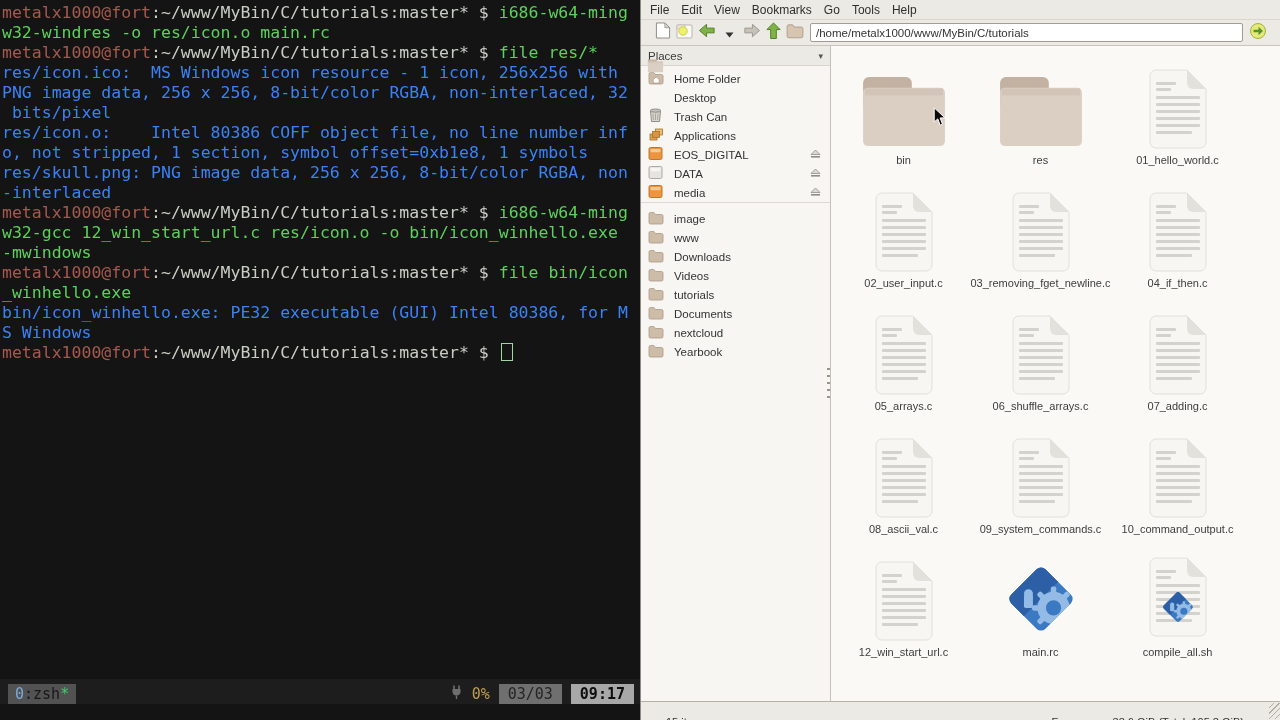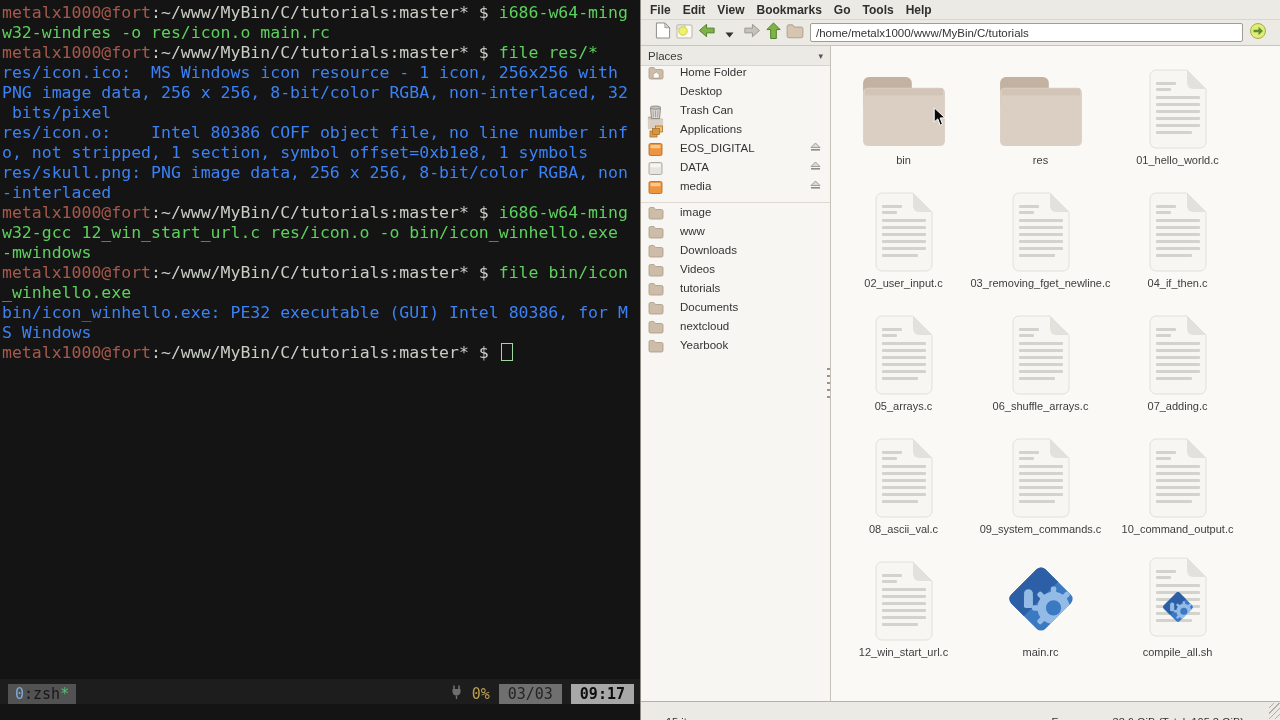--- a/index.html
+++ b/index.html
@@ -20,30 +20,30 @@
   .tm-idx{color:#7da9d8;}
   .tm-name{color:#17171b;}
   .tm-flag{color:#3fca6e;}
   .tmux-right{margin-left:auto;display:flex;align-items:center;gap:9px;margin-right:6px;}
   .tm-batt{color:#bd9d4f;}
   .badge-date{background:#6f6f6f;color:#242424;padding:1px 9px;}
   .badge-time{background:#a8a8a8;color:#0e0e0e;padding:1px 9px;font-weight:bold;}
 
   
   .fm{width:640px;height:720px;background:#eceae4;border-left:1px solid #8f8b82;box-sizing:border-box;display:flex;flex-direction:column;color:#2f2f2f;}
-  .menubar{height:19px;display:flex;align-items:center;padding-left:3px;border-bottom:1px solid #d9d6ce;font-size:12px;font-weight:bold;}
+  .menubar{height:19px;display:flex;align-items:center;padding-left:3px;border-bottom:1px solid #d9d6ce;font-size:12px;}
   .menu-item{padding:1px 6px;}
   .toolbar{height:25px;display:flex;align-items:center;padding:0 12px;border-bottom:1px solid #c9c5bd;gap:2px;}
   .tb-btn{height:21px;min-width:20px;display:flex;align-items:center;justify-content:center;}
   .path-entry{flex:1;height:17px;background:#fff;border:1px solid #a19d94;border-radius:2px;font-size:11.5px;padding:0 5px;color:#333;font-family:"Liberation Sans",sans-serif;margin:0 3px;}
   .fm-main{flex:1;display:flex;min-height:0;position:relative;}
   .sidebar{width:190px;background:#f7f6f3;border-right:1px solid #c5c1b8;box-sizing:border-box;display:flex;flex-direction:column;}
   .places-header{height:19px;background:#eceae4;border-bottom:1px solid #d8d5cd;display:flex;align-items:center;padding:0 7px;font-size:11.5px;color:#3a3a3a;}
   .places-caret{margin-left:auto;font-size:9px;color:#555;}
-  .place-row{height:19px;display:flex;align-items:flex-start;padding-left:6px;font-size:11.5px;gap:16px;color:#333;}
+  .place-row{height:19px;display:flex;align-items:flex-end;padding-left:6px;font-size:11.5px;gap:10px;color:#333;}
   .place-icon{width:17px;display:flex;justify-content:center;}
   .place-eject{margin-left:auto;margin-right:9px;display:flex;}
   .places-sep{height:1px;background:#ddd9d1;margin:3px 0;}
   .pane-grip{position:absolute;left:186px;top:322px;width:3px;height:34px;
     background:repeating-linear-gradient(#9a968d 0 2px,transparent 2px 7px);}
   .files{flex:1;background:#faf9f6;overflow:hidden;}
   .grid{display:grid;grid-template-columns:repeat(3,137px);padding:12px 0 0 4px;}
   .cell{width:137px;height:123px;display:flex;flex-direction:column;align-items:center;}
   .icon-box{height:92px;display:flex;align-items:flex-end;justify-content:center;}
   .doc-wrap{position:relative;}

